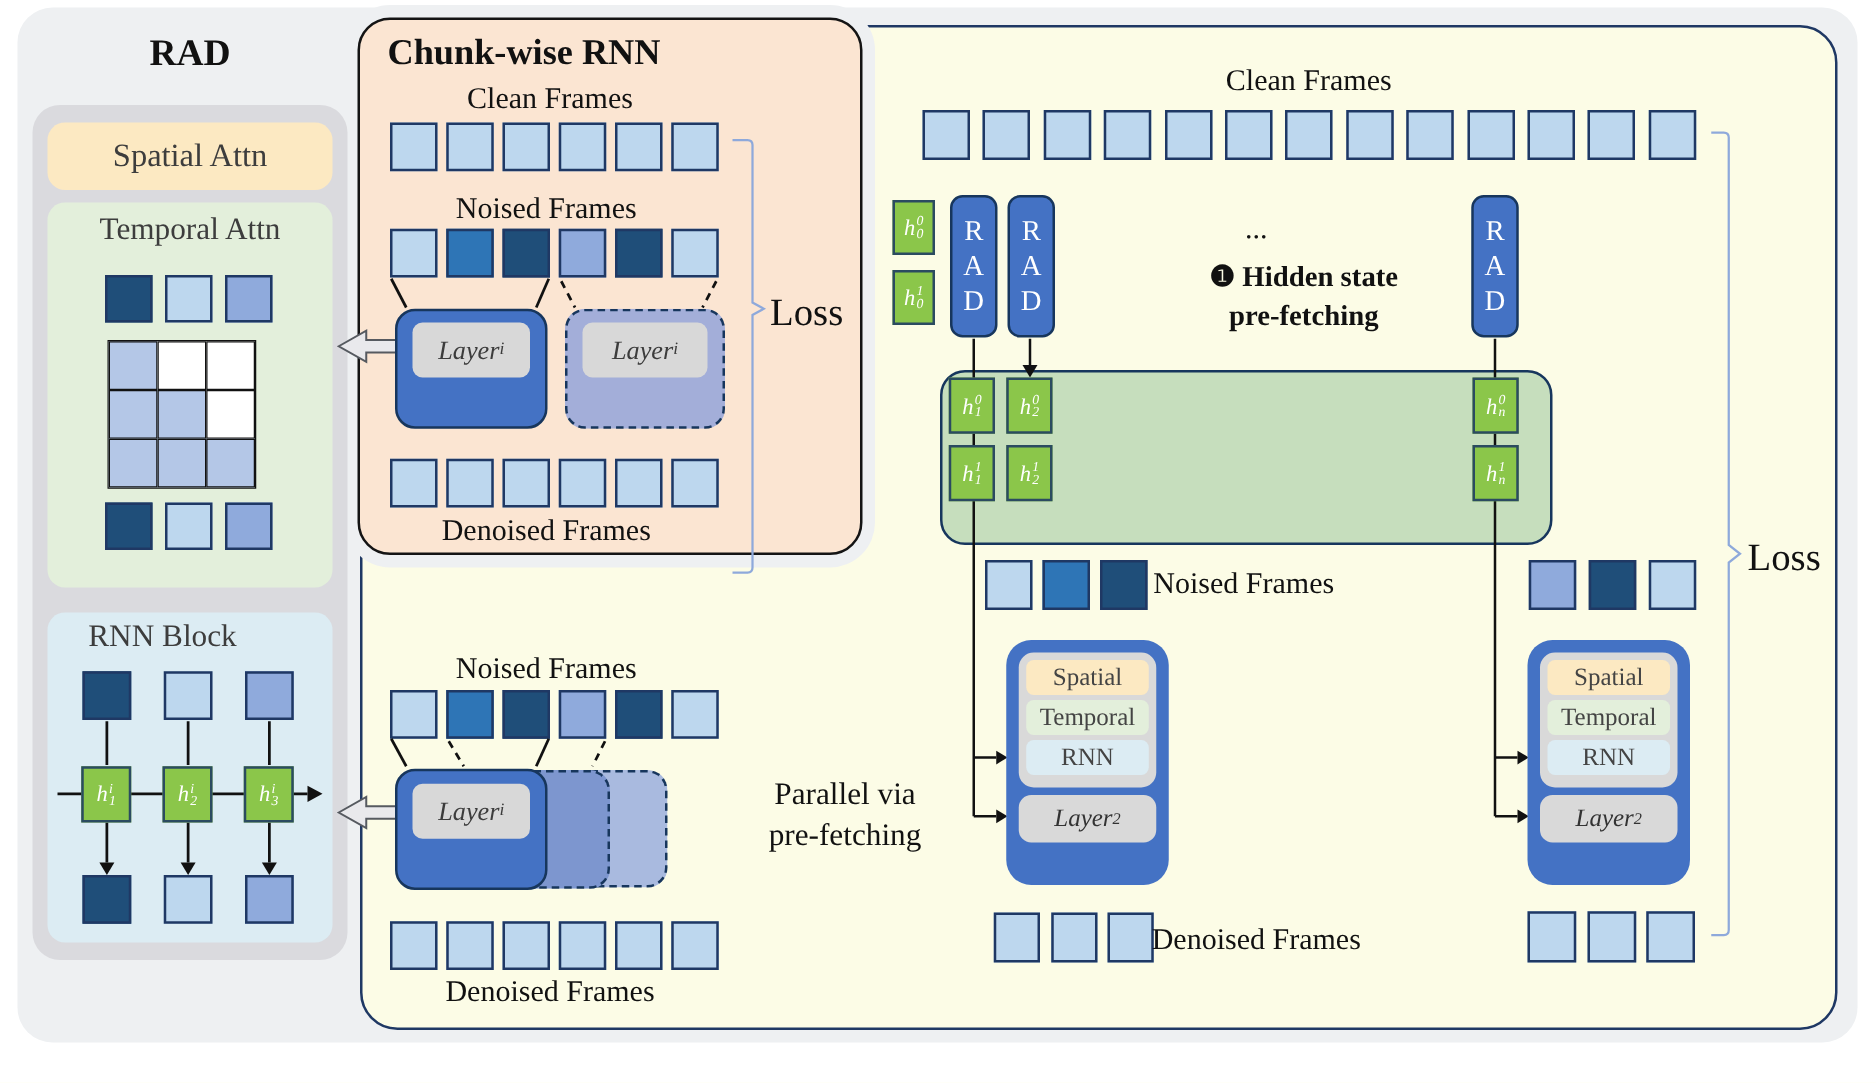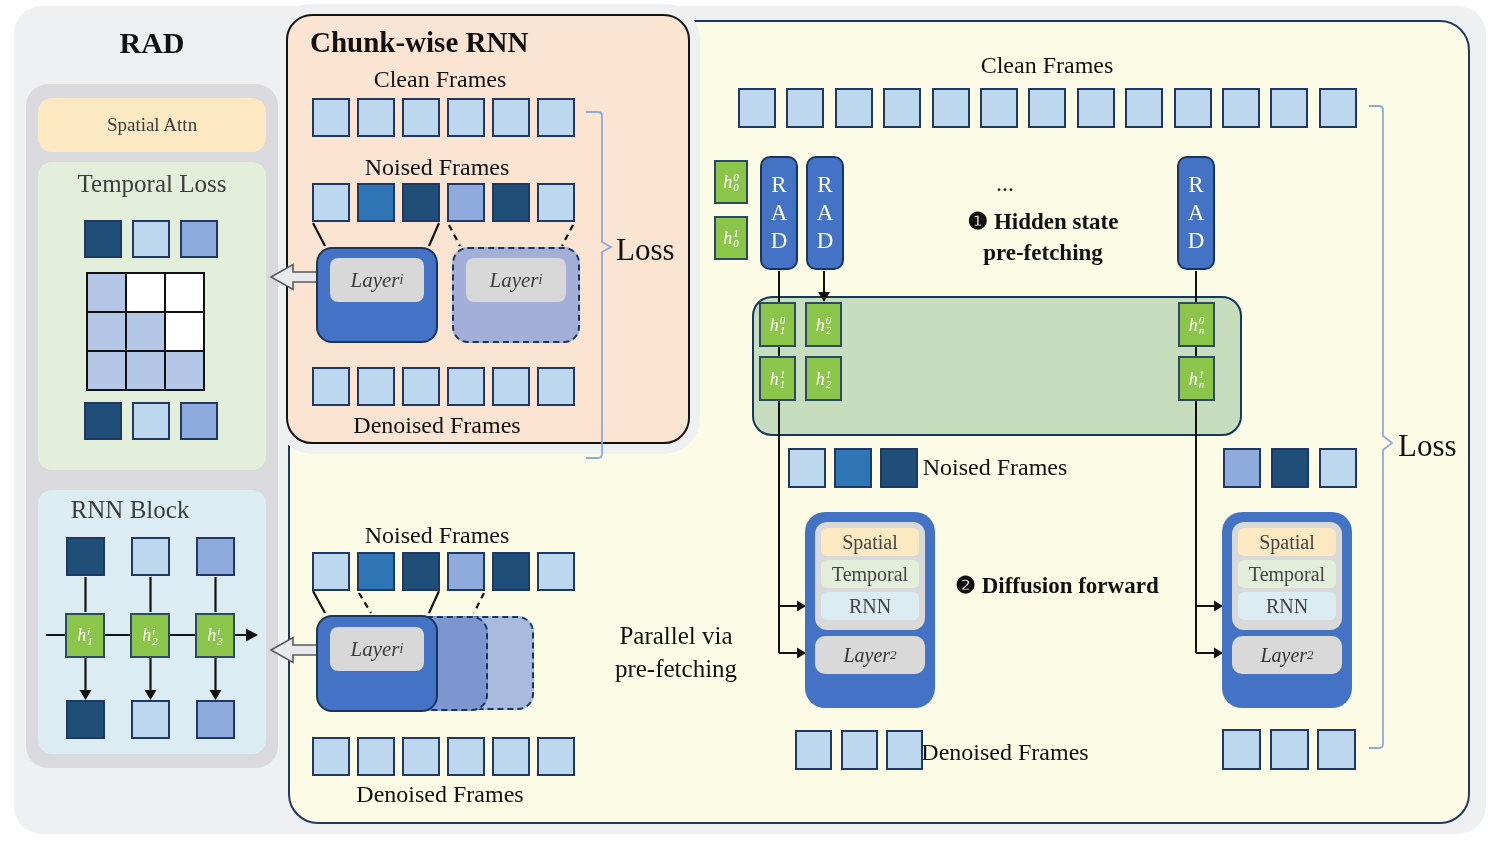--- a/index.html
+++ b/index.html
@@ -3,21 +3,21 @@
 <meta charset="utf-8">
 <style>
   html,body{margin:0;padding:0;background:#ffffff;}
   #stage{position:relative;width:1501px;height:866px;font-family:"Liberation Serif",serif;color:#111;overflow:hidden;}
   .abs{position:absolute;}
   
   #outer-bg{left:14px;top:6px;width:1472px;height:828px;border-radius:28px;background:#eef0f2;}
   #yellow-panel{left:288px;top:20px;width:1182px;height:804px;border-radius:30px;background:#fcfce6;border:2px solid #1f3864;box-sizing:border-box;z-index:1;}
   #chunk-panel{left:286px;top:14px;width:404px;height:430px;border-radius:26px;background:#fbe5d2;border:2px solid #141414;box-sizing:border-box;box-shadow:0 0 0 10px #eef0f2;z-index:2;}
   #rad-panel{left:26px;top:84px;width:252px;height:684px;border-radius:22px;background:#dadade;z-index:2;}
-  #spatial-box{left:38px;top:98px;width:228px;height:54px;border-radius:14px;background:#fce9c2;display:flex;align-items:center;justify-content:center;font-size:19px;color:#3d3d3d;z-index:3;}
+  #spatial-box{left:38px;top:98px;width:228px;height:54px;border-radius:14px;background:#fce9c2;display:flex;align-items:center;justify-content:center;font-size:26px;color:#3d3d3d;z-index:3;}
   #temporal-box{left:38px;top:162px;width:228px;height:308px;border-radius:14px;background:#e3efdb;z-index:3;}
   #rnnblock-box{left:38px;top:490px;width:228px;height:264px;border-radius:14px;background:#dcecf3;z-index:3;}
   
   .clabel{position:absolute;transform:translateX(-50%);white-space:nowrap;z-index:4;}
   .llabel{position:absolute;white-space:nowrap;z-index:4;}
   .bold{font-weight:bold;}
   .fs30{font-size:30px;} .fs29{font-size:29px;} .fs26{font-size:31px;} .fs25{font-size:25px;}
   .fs24{font-size:24px;} .fs23{font-size:23px;}
   .gray-t{color:#3d3d3d;}
   
@@ -61,21 +61,21 @@
   <div class="abs" id="chunk-panel"></div>
   <div class="abs" id="rad-panel"></div>
 
   <div class="clabel bold fs30" style="left:152px;top:26px;">RAD</div>
 
   <div class="abs" id="spatial-box">
     <span>Spatial Attn</span>
   </div>
 
   <div class="abs" id="temporal-box"></div>
-  <div class="clabel fs25 gray-t" style="left:152px;top:170px;">Temporal Loss</div>
+  <div class="clabel fs25 gray-t" style="left:152px;top:170px;">Temporal Attn</div>
   <div class="sqrow" style="left:84px;top:220px;width:134px;height:38px;--s:38px;">
       <div class="sq" style="background: rgb(31, 78, 121);"></div>
       <div class="sq" style="background: rgb(189, 215, 238);"></div>
       <div class="sq" style="background: rgb(143, 170, 220);"></div>
     </div>
   <div class="maskgrid" style="left:86px;top:272px;">
       <div class="sq" style="background: rgb(180, 199, 231);"></div>
       <div class="sq" style="background: rgb(255, 255, 255);"></div>
       <div class="sq" style="background: rgb(255, 255, 255);"></div>
       <div class="sq" style="background: rgb(180, 199, 231);"></div>
@@ -315,21 +315,20 @@
       <span>Temporal</span>
     </div>
   <div class="dpill" style="left:821px;top:592px;width:98px;height:28px;background:#dcecf3;">
       <span>RNN</span>
     </div>
   <div class="dlayer" style="left:815px;top:636px;width:110px;height:38px;">
     <span>Layer</span>
       <sub>2</sub>
   </div>
 
-  <div class="clabel bold fs23" style="left:1057px;top:572px;">❷ Diffusion forward</div>
 
   <div class="dblock" style="left:1222px;top:512px;"></div>
   <div class="dinner" style="left:1232px;top:522px;width:110px;height:108px;"></div>
   <div class="dpill" style="left:1238px;top:528px;width:98px;height:28px;background:#fce9c2;">
       <span>Spatial</span>
     </div>
   <div class="dpill" style="left:1238px;top:560px;width:98px;height:28px;background:#e3efdb;">
       <span>Temporal</span>
     </div>
   <div class="dpill" style="left:1238px;top:592px;width:98px;height:28px;background:#dcecf3;">

